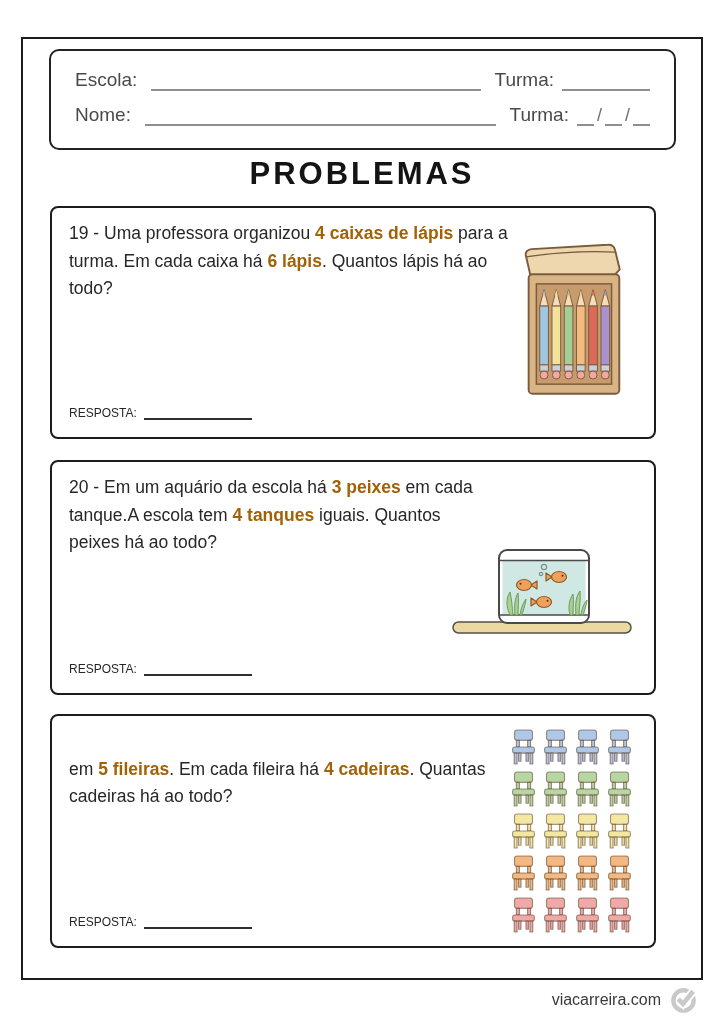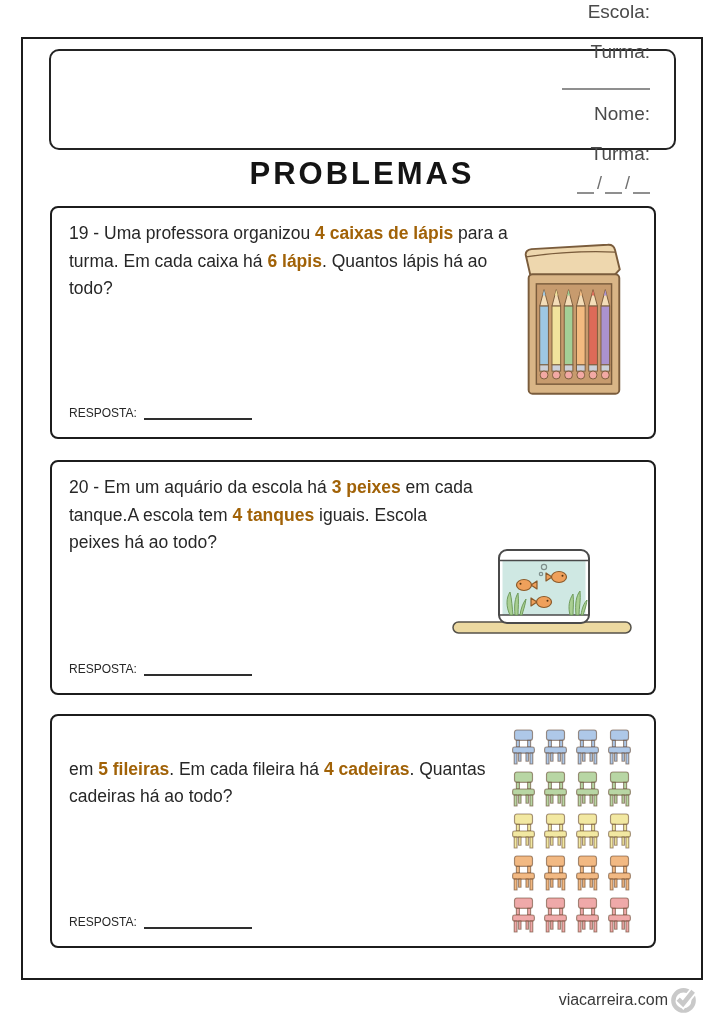--- a/index.html
+++ b/index.html
@@ -2,21 +2,21 @@
 <html><head>
 <meta charset="utf-8">
 <style>
   * { margin:0; padding:0; box-sizing:border-box; }
   html,body { width:724px; height:1024px; }
   body { position:relative; background:#ffffff; font-family:"Liberation Sans", sans-serif; overflow:hidden; }
 
   .outer-border { position:absolute; left:21px; top:37px; width:682px; height:943px; border:2px solid #1c1c1c; background:#fff; }
 
   .header-box { position:absolute; left:49px; top:49px; width:627px; height:101px; border:2.5px solid #232323; border-radius:10px; display:flex; flex-direction:column; justify-content:center; gap:13px; padding:8px 24px 12px 24px; background:#fff; }
-  .hrow { display:flex; align-items:flex-end; gap:8px; font-size:19px; color:#4a4a4a;flex-direction:column; }
+  .hrow { display:flex; align-items:flex-end; gap:8px; font-size:19px; color:#4a4a4a; }
   .fill-line { flex:1; border-bottom:2px solid #8f8f8f; height:1em; margin:0 6px; }
   .short-line { width:88px; border-bottom:2px solid #8f8f8f; height:1em; }
   .date-group { display:flex; align-items:flex-end; gap:3px; }
   .date-slot { width:17px; border-bottom:2px solid #8f8f8f; height:1em; }
   .slash { font-size:18px; color:#6f6f6f; }
 
   .page-title { position:absolute; top:156px; left:0; width:100%; text-align:center; font-size:31px; font-weight:bold; letter-spacing:3px; color:#141414; }
 
   .problem { position:absolute; left:50px; width:606px; border:2px solid #1c1c1c; border-radius:8px; background:#fff; }
   #p19 { top:206px; height:233px; }
@@ -27,21 +27,21 @@
   .ptext b { font-weight:700; color:#a16207;margin-top:8px; }
 
   .resposta { position:absolute; left:17px; bottom:17px; font-size:12px; color:#272727; display:flex; align-items:flex-end; }
   .rline { display:inline-block; width:108px; border-bottom:2px solid #2e2e2e; height:1.02em; margin-left:7px; }
 
   .pencilbox { position:absolute; right:27px; top:33px; }
   .aquarium  { position:absolute; right:22px; top:86px; }
   .chairs-grid { position:absolute; right:21px; top:13px; display:flex; flex-direction:column; gap:6px; }
   .chair-row { display:flex; gap:5px; }
 
-  .footer { position:absolute; top:986px; right:27px; display:flex; align-items:center; gap:2px; }
+  .footer { position:absolute; top:986px; right:27px; display:flex; align-items:center; gap:9px; }
   .footer-text { font-size:16px; color:#3a3a3a; }
 </style>
 </head>
 <body>
 
 <div class="outer-border"></div>
 
 <div class="header-box">
   <div class="hrow">
     <span>Escola:</span>
@@ -125,21 +125,21 @@
 
   <div class="resposta">
     <span>RESPOSTA:</span>
     <span class="rline"></span>
   </div>
 </div>
 
 <div class="problem" id="p20">
   <div class="ptext">
     <span>20 - Em um aquário da escola há </span><b>3 peixes</b><span> em cada</span><br>
-    <span>tanque.A escola tem </span><b>4 tanques</b><span> iguais. Escola</span><br>
+    <span>tanque.A escola tem </span><b>4 tanques</b><span> iguais. Quantos</span><br>
     <span>peixes há ao todo?</span>
   </div>
 
   <svg class="aquarium" width="180" height="88" viewBox="0 0 180 88">
     <rect x="1" y="74" width="178" height="11" rx="5.5" stroke-width="1.5" fill="#ecd9a1" stroke="#55524a"></rect>
     <g>
       <rect x="47" y="2" width="90" height="73" rx="8" fill="#ffffff" stroke-width="2" stroke="#4a4a4a"></rect>
       <rect x="50.5" y="13" width="83" height="54" fill="#cfe8e3"></rect>
       <path d="M48 12.5 H136" fill="none" stroke="#4a4a4a" stroke-width="1.3"></path>
       <path d="M48 67 H136" fill="none" stroke="#4a4a4a" stroke-width="1.3"></path>

